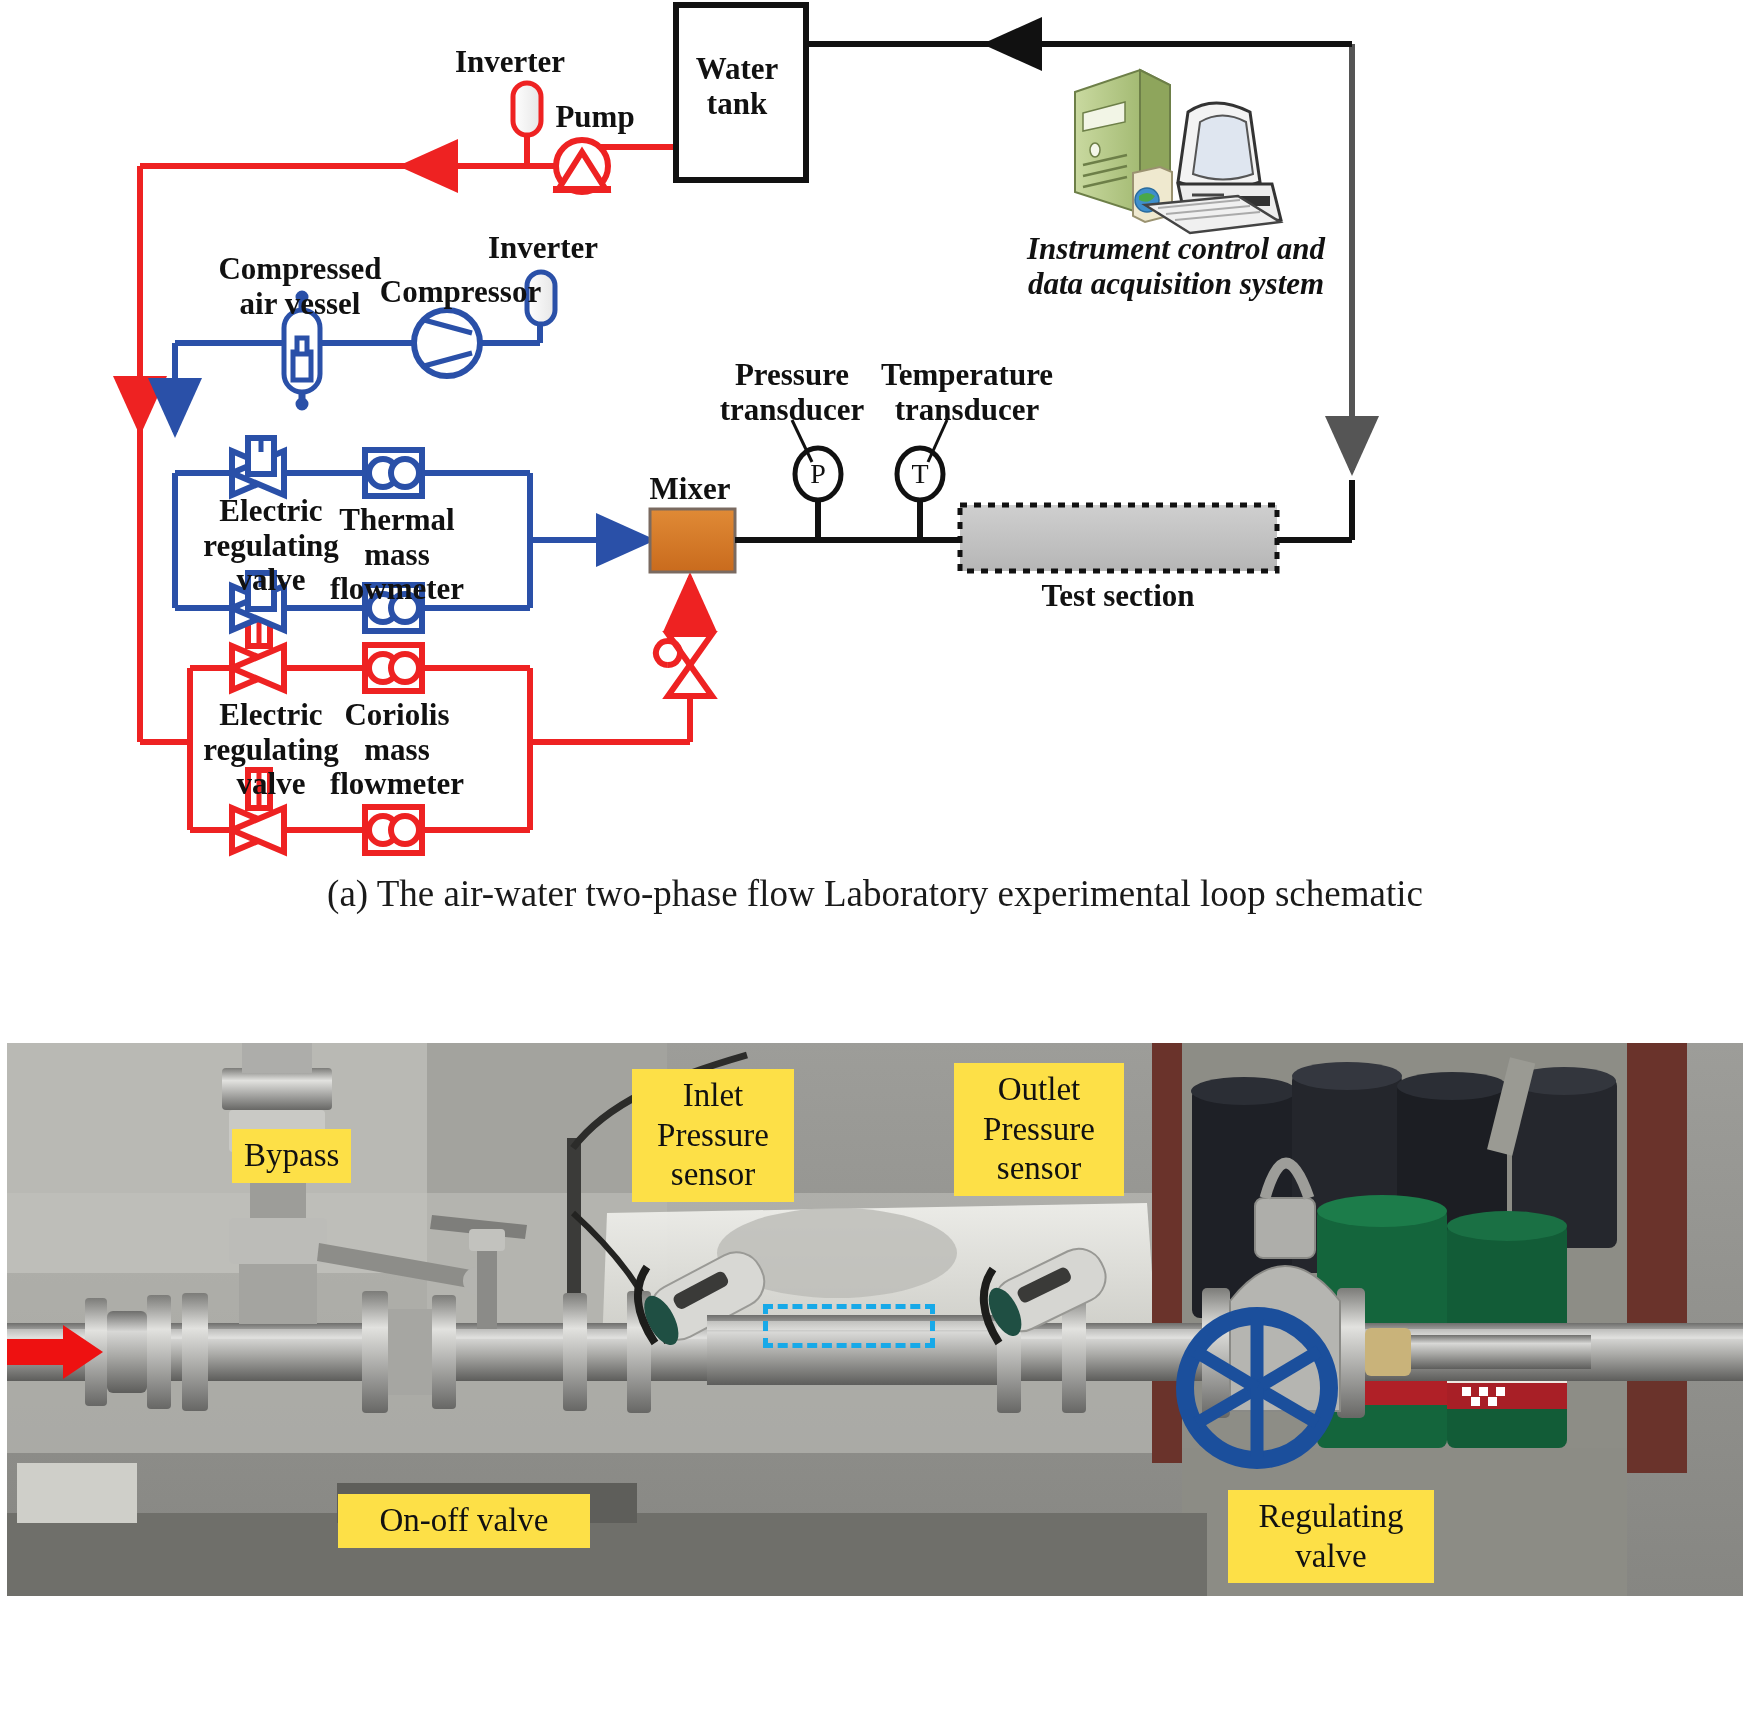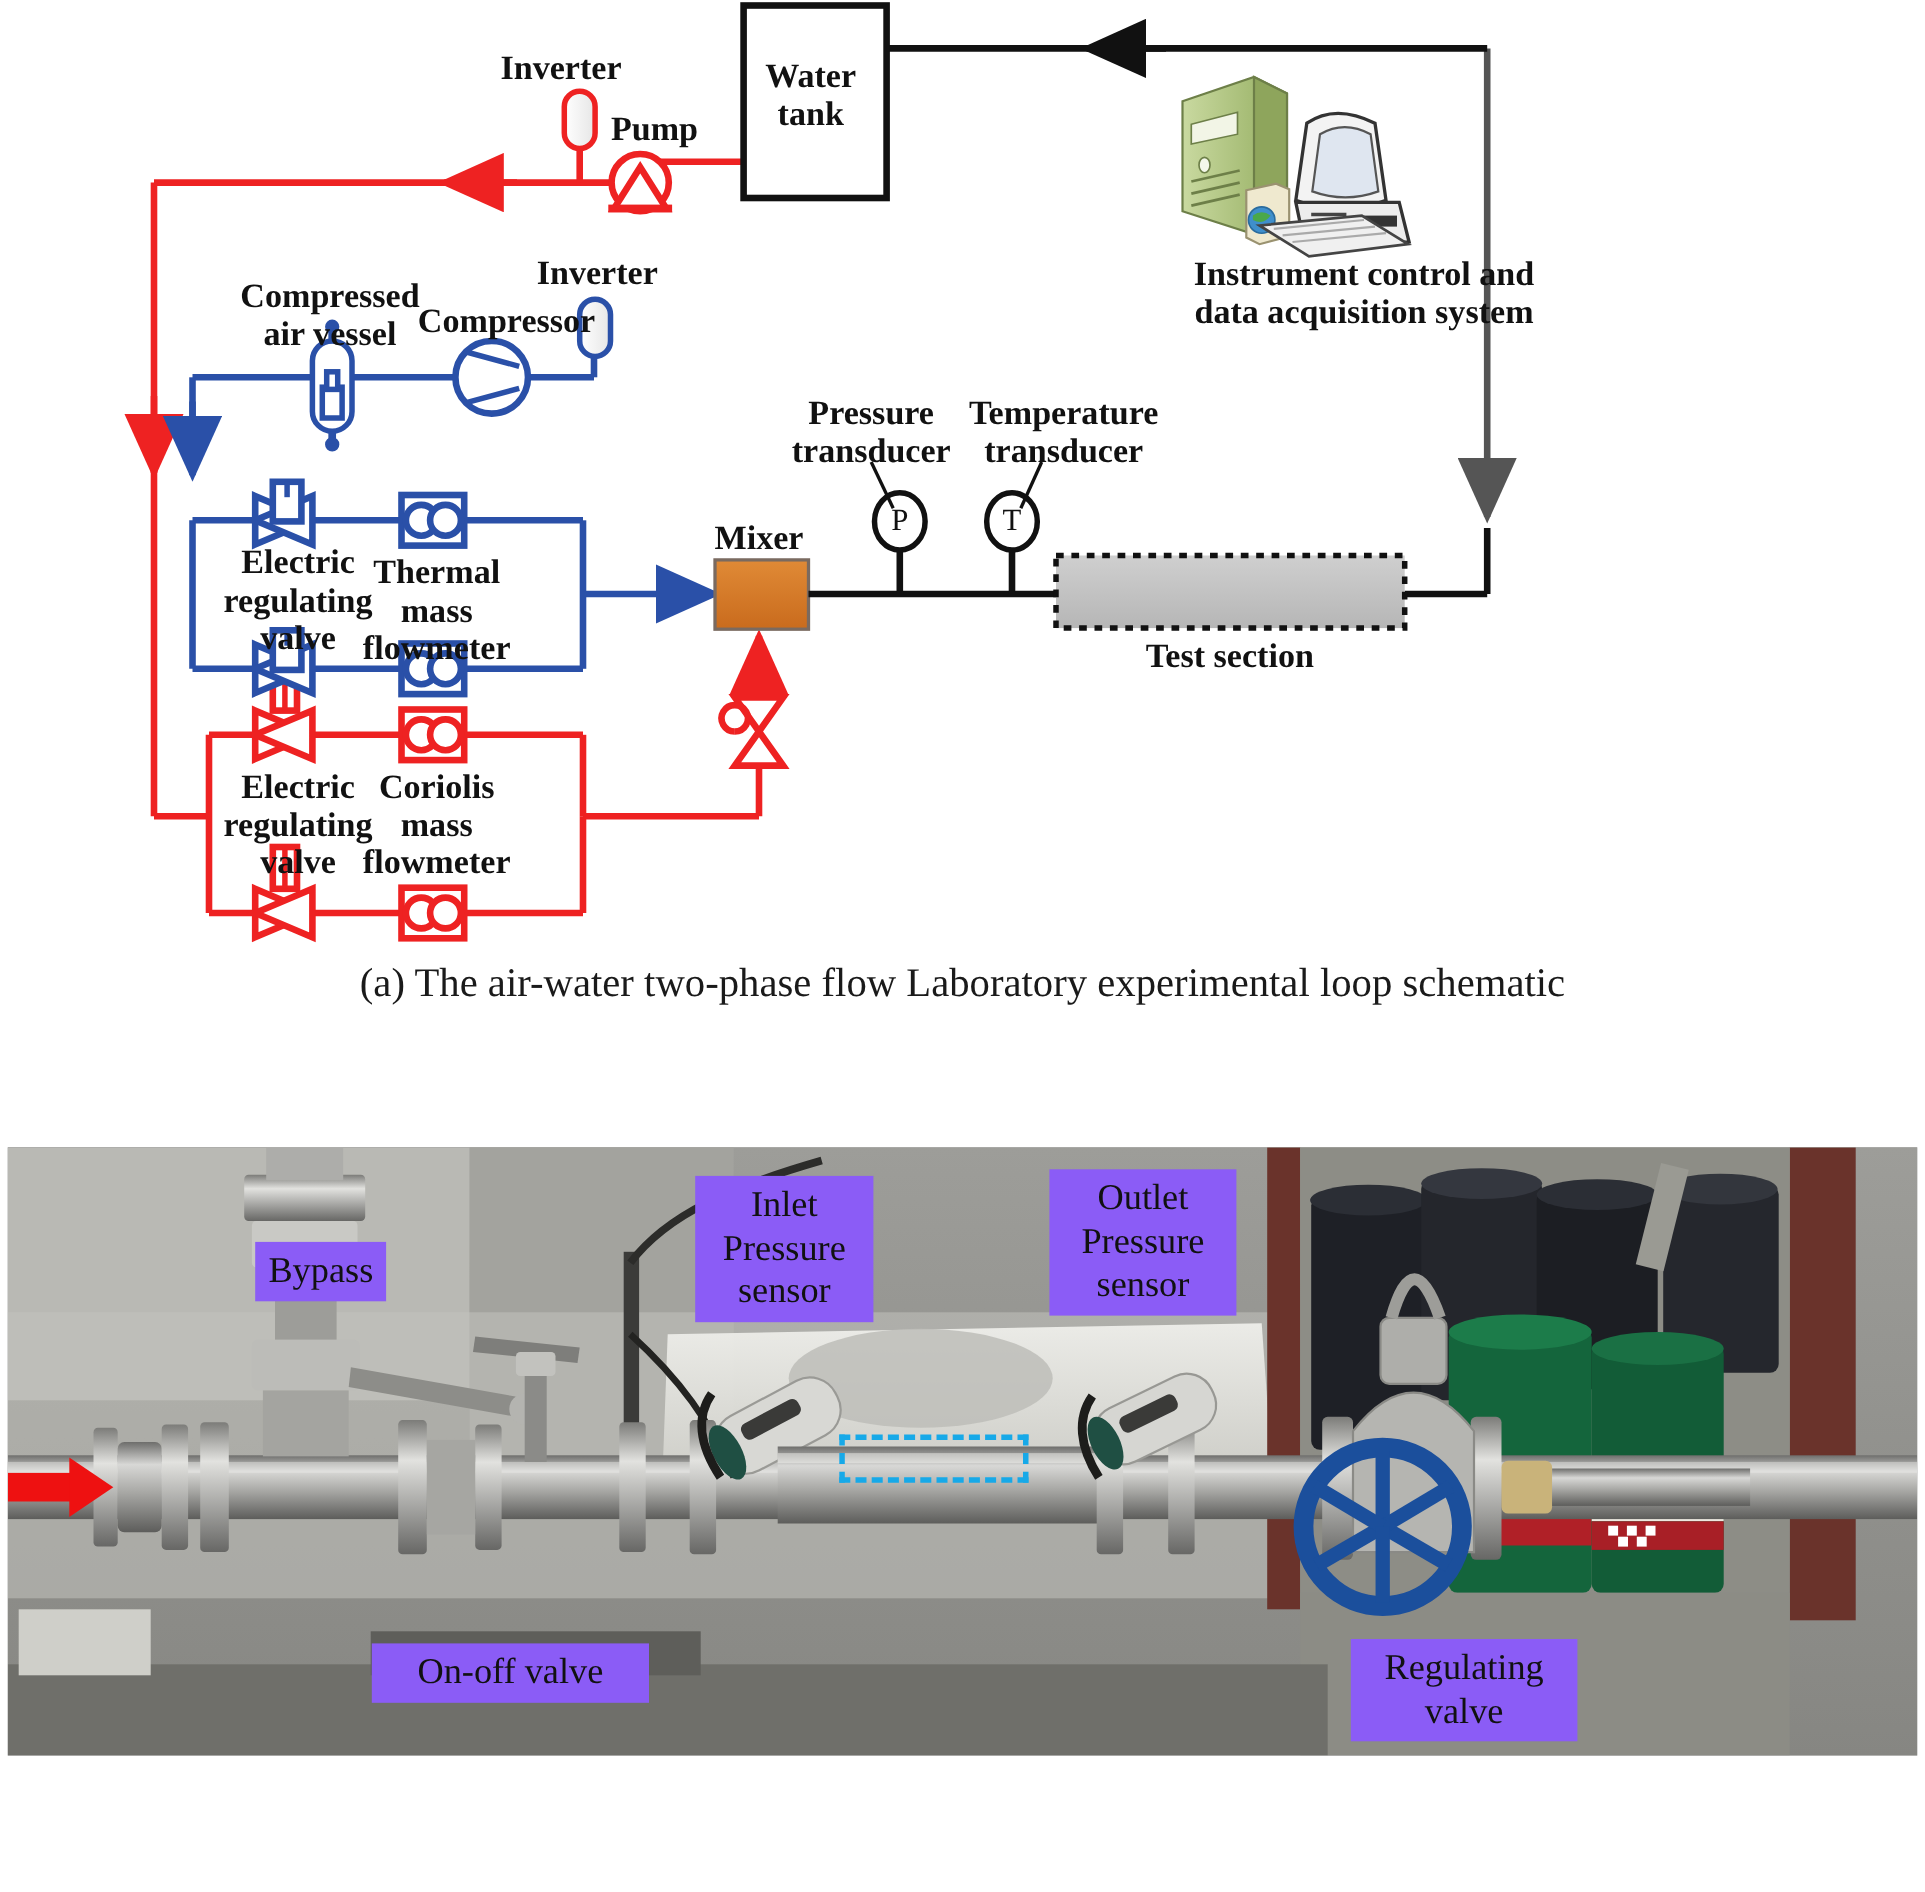--- a/index.html
+++ b/index.html
@@ -14,21 +14,21 @@
        font-size:31px;line-height:1.12;text-align:center;color:#111;white-space:pre-line;}
 
   .caption{position:absolute;width:100%;text-align:center;
            font-family:"Liberation Serif",serif;font-size:37px;color:#1a1a1a;}
 
   
   #photo{position:absolute;left:7px;top:1043px;width:1736px;height:553px;
          overflow:hidden;background:#8e8e8a;}
   #photo .layer{position:absolute;}
 
-  .photolabel{position:absolute;background:#8b5cf6;color:#111;
+  .photolabel{position:absolute;background:#fde047;color:#111;
               font-family:"Liberation Serif",serif;font-size:33px;line-height:1.2;
               text-align:center;padding:7px 12px;white-space:pre-line;}
 
   .dashbox{position:absolute;border:5px dashed #17a9e8;box-sizing:border-box;}
 </style>
 </head>
 <body>
 
 <div id="figure">
 
@@ -238,21 +238,21 @@
       </g>
     </svg>
 
     <div class="lbl" style="left:802px;top:458px;width:32px;font-size:28px;font-weight:normal;">P</div>
     <div class="lbl" style="left:904px;top:458px;width:32px;font-size:28px;font-weight:normal;">T</div>
 
     <div class="lbl" style="left:420px;top:45px;width:180px;">Inverter</div>
     <div class="lbl" style="left:520px;top:100px;width:150px;">Pump</div>
     <div class="lbl" style="left:672px;top:52px;width:130px;">Water
 tank</div>
-    <div class="lbl" style="left:1080px;top:232px;width:320px;">Instrument control and
+    <div class="lbl" style="left:1016px;top:232px;width:320px;font-style:italic;">Instrument control and
 data acquisition system</div>
     <div class="lbl" style="left:210px;top:252px;width:180px;">Compressed
 air vessel</div>
     <div class="lbl" style="left:368px;top:275px;width:185px;text-align:center;">Compressor</div>
     <div class="lbl" style="left:463px;top:231px;width:160px;">Inverter</div>
     <div class="lbl" style="left:712px;top:358px;width:160px;">Pressure
 transducer</div>
     <div class="lbl" style="left:877px;top:358px;width:180px;">Temperature
 transducer</div>
     <div class="lbl" style="left:630px;top:472px;width:120px;">Mixer</div>

